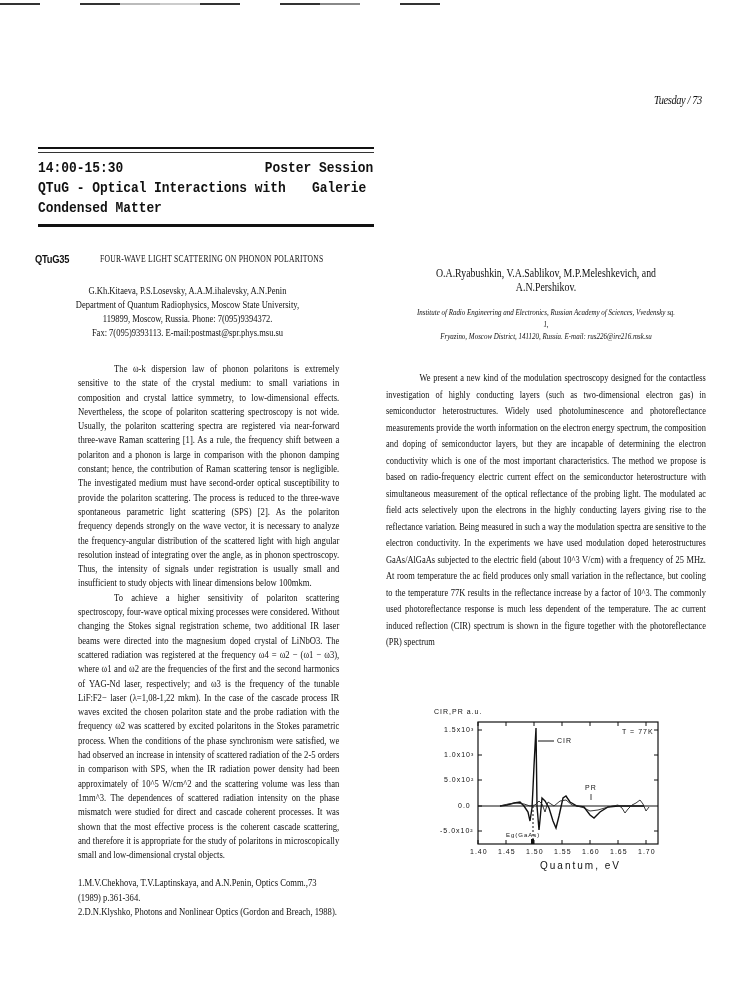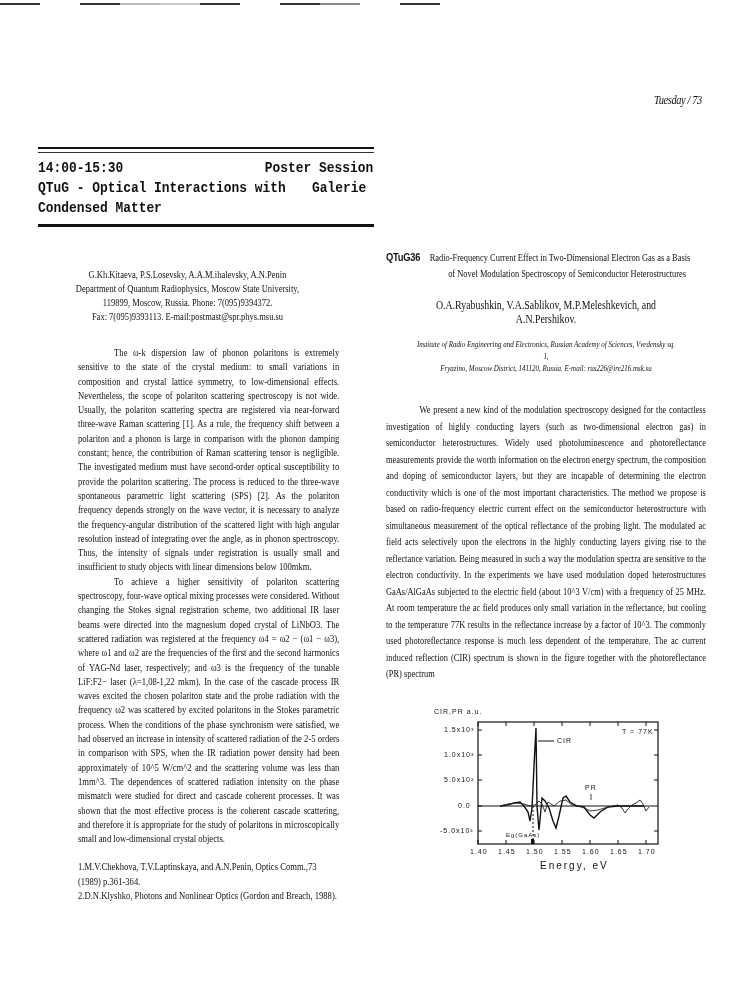--- a/index.html
+++ b/index.html
@@ -59,44 +59,41 @@
     <span class="right">Poster Session</span>
   </div>
   <div class="session-row session-row2">
     <span>QTuG - Optical Interactions with Condensed Matter</span>
     <span class="right">Galerie</span>
   </div>
   <div class="rule" style="margin-top:5px;height:3px;"></div>
 </div>
 
 <div class="col left-col">
+  <div style="position:relative;height:16px;">
+    <span class="paper-id">QTuG35</span>
+    <span class="paper-title-left">FOUR-WAVE LIGHT SCATTERING ON PHONON POLARITONS</span>
+  </div>
   <div class="center authors">
     <div>G.Kh.Kitaeva, P.S.Losevsky, A.A.M.ihalevsky, A.N.Penin</div>
     <div>Department of Quantum Radiophysics, Moscow State University,</div>
     <div>119899, Moscow, Russia. Phone: 7(095)9394372.</div>
     <div>Fax: 7(095)9393113. E-mail:postmast@spr.phys.msu.su</div>
   </div>
   <div class="body-text" style="margin-top:22px;padding-left:50px;box-sizing:border-box;">
     <p>The ω-k dispersion law of phonon polaritons is extremely sensitive to the state of the crystal medium: to small variations in composition and crystal lattice symmetry, to low-dimensional effects. Nevertheless, the scope of polariton scattering spectroscopy is not wide. Usually, the polariton scattering spectra are registered via near-forward three-wave Raman scattering [1]. As a rule, the frequency shift between a polariton and a phonon is large in comparison with the phonon damping constant; hence, the contribution of Raman scattering tensor is negligible. The investigated medium must have second-order optical susceptibility to provide the polariton scattering. The process is reduced to the three-wave spontaneous parametric light scattering (SPS) [2]. As the polariton frequency depends strongly on the wave vector, it is necessary to analyze the frequency-angular distribution of the scattered light with high angular resolution instead of integrating over the angle, as in phonon spectroscopy. Thus, the intensity of signals under registration is usually small and insufficient to study objects with linear dimensions below 100mkm.</p>
     <p>To achieve a higher sensitivity of polariton scattering spectroscopy, four-wave optical mixing processes were considered. Without changing the Stokes signal registration scheme, two additional IR laser beams were directed into the magnesium doped crystal of LiNbO3. The scattered radiation was registered at the frequency ω4 = ω2 − (ω1 − ω3), where ω1 and ω2 are the frequencies of the first and the second harmonics of YAG-Nd laser, respectively; and ω3 is the frequency of the tunable LiF:F2− laser (λ=1,08-1,22 mkm). In the case of the cascade process IR waves excited the chosen polariton state and the probe radiation with the frequency ω2 was scattered by excited polaritons in the Stokes parametric process. When the conditions of the phase synchronism were satisfied, we had observed an increase in intensity of scattered radiation of the 2-5 orders in comparison with SPS, when the IR radiation power density had been approximately of 10^5 W/cm^2 and the scattering volume was less than 1mm^3. The dependences of scattered radiation intensity on the phase mismatch were studied for direct and cascade coherent processes. It was shown that the most effective process is the coherent cascade scattering, and therefore it is appropriate for the study of polaritons in microscopically small and low-dimensional crystal objects.</p>
   </div>
   <div class="refs" style="padding-left:50px;box-sizing:border-box;">
     <div>1.M.V.Chekhova, T.V.Laptinskaya, and A.N.Penin, Optics Comm.,73 (1989) p.361-364.</div>
     <div>2.D.N.Klyshko, Photons and Nonlinear Optics (Gordon and Breach, 1988).</div>
   </div>
 </div>
 
 <div class="col right-col">
-  <div style="position:relative;">
-    <span class="paper-id" style="position:absolute;left:0;top:0;">QTuG36</span>
-    <div class="title-right">
-      <span class="l1">Radio-Frequency Current Effect in Two-Dimensional Electron Gas as a Basis</span>
-      <span class="l2">of Novel Modulation Spectroscopy of Semiconductor Heterostructures</span>
-    </div>
-  </div>
   <div class="authors-right">O.A.Ryabushkin, V.A.Sablikov, M.P.Meleshkevich, and A.N.Pershikov.</div>
   <div class="affil-right">
     <div>Institute of Radio Engineering and Electronics, Russian Academy of Sciences, Vvedensky sq. 1,</div>
     <div>Fryazino, Moscow District, 141120, Russia. E-mail: rus226@ire216.msk.su</div>
   </div>
   <div class="body-right">
     <p>We present a new kind of the modulation spectroscopy designed for the contactless investigation of highly conducting layers (such as two-dimensional electron gas) in semiconductor heterostructures. Widely used photoluminescence and photoreflectance measurements provide the worth information on the electron energy spectrum, the composition and doping of semiconductor layers, but they are incapable of determining the electron conductivity which is one of the most important characteristics. The method we propose is based on radio-frequency electric current effect on the semiconductor heterostructure with simultaneous measurement of the optical reflectance of the probing light. The modulated ac field acts selectively upon the electrons in the highly conducting layers giving rise to the reflectance variation. Being measured in such a way the modulation spectra are sensitive to the electron conductivity. In the experiments we have used modulation doped heterostructures GaAs/AlGaAs subjected to the electric field (about 10^3 V/cm) with a frequency of 25 MHz. At room temperature the ac field produces only small variation in the reflectance, but cooling to the temperature 77K results in the reflectance increase by a factor of 10^3. The commonly used photoreflectance response is much less dependent of the temperature. The ac current induced reflection (CIR) spectrum is shown in the figure together with the photoreflectance (PR) spectrum</p>
   </div>
 </div>
 
@@ -151,18 +148,18 @@
   <div class="fig-label" style="left:12px;top:68px;">5.0x10²</div>
   <div class="fig-label" style="left:26px;top:94px;">0.0</div>
   <div class="fig-label" style="left:8px;top:119px;">-5.0x10²</div>
   <div class="fig-label" style="left:38px;top:140px;">1.40</div>
   <div class="fig-label" style="left:66px;top:140px;">1.45</div>
   <div class="fig-label" style="left:94px;top:140px;">1.50</div>
   <div class="fig-label" style="left:122px;top:140px;">1.55</div>
   <div class="fig-label" style="left:150px;top:140px;">1.60</div>
   <div class="fig-label" style="left:178px;top:140px;">1.65</div>
   <div class="fig-label" style="left:206px;top:140px;">1.70</div>
-  <div class="fig-label" style="left:108px;top:152px;font-size:10px;letter-spacing:2px;">Energy, eV</div>
+  <div class="fig-label" style="left:108px;top:152px;font-size:10px;letter-spacing:2px;">Quantum, eV</div>
   <div class="fig-label" style="left:190px;top:20px;">T = 77K</div>
   <div class="fig-label" style="left:125px;top:29px;">CIR</div>
   <div class="fig-label" style="left:153px;top:76px;">PR</div>
   <div class="fig-label" style="left:74px;top:124px;font-size:6px;">Eg(GaAs)</div>
 </div>
 
 </body></html>

